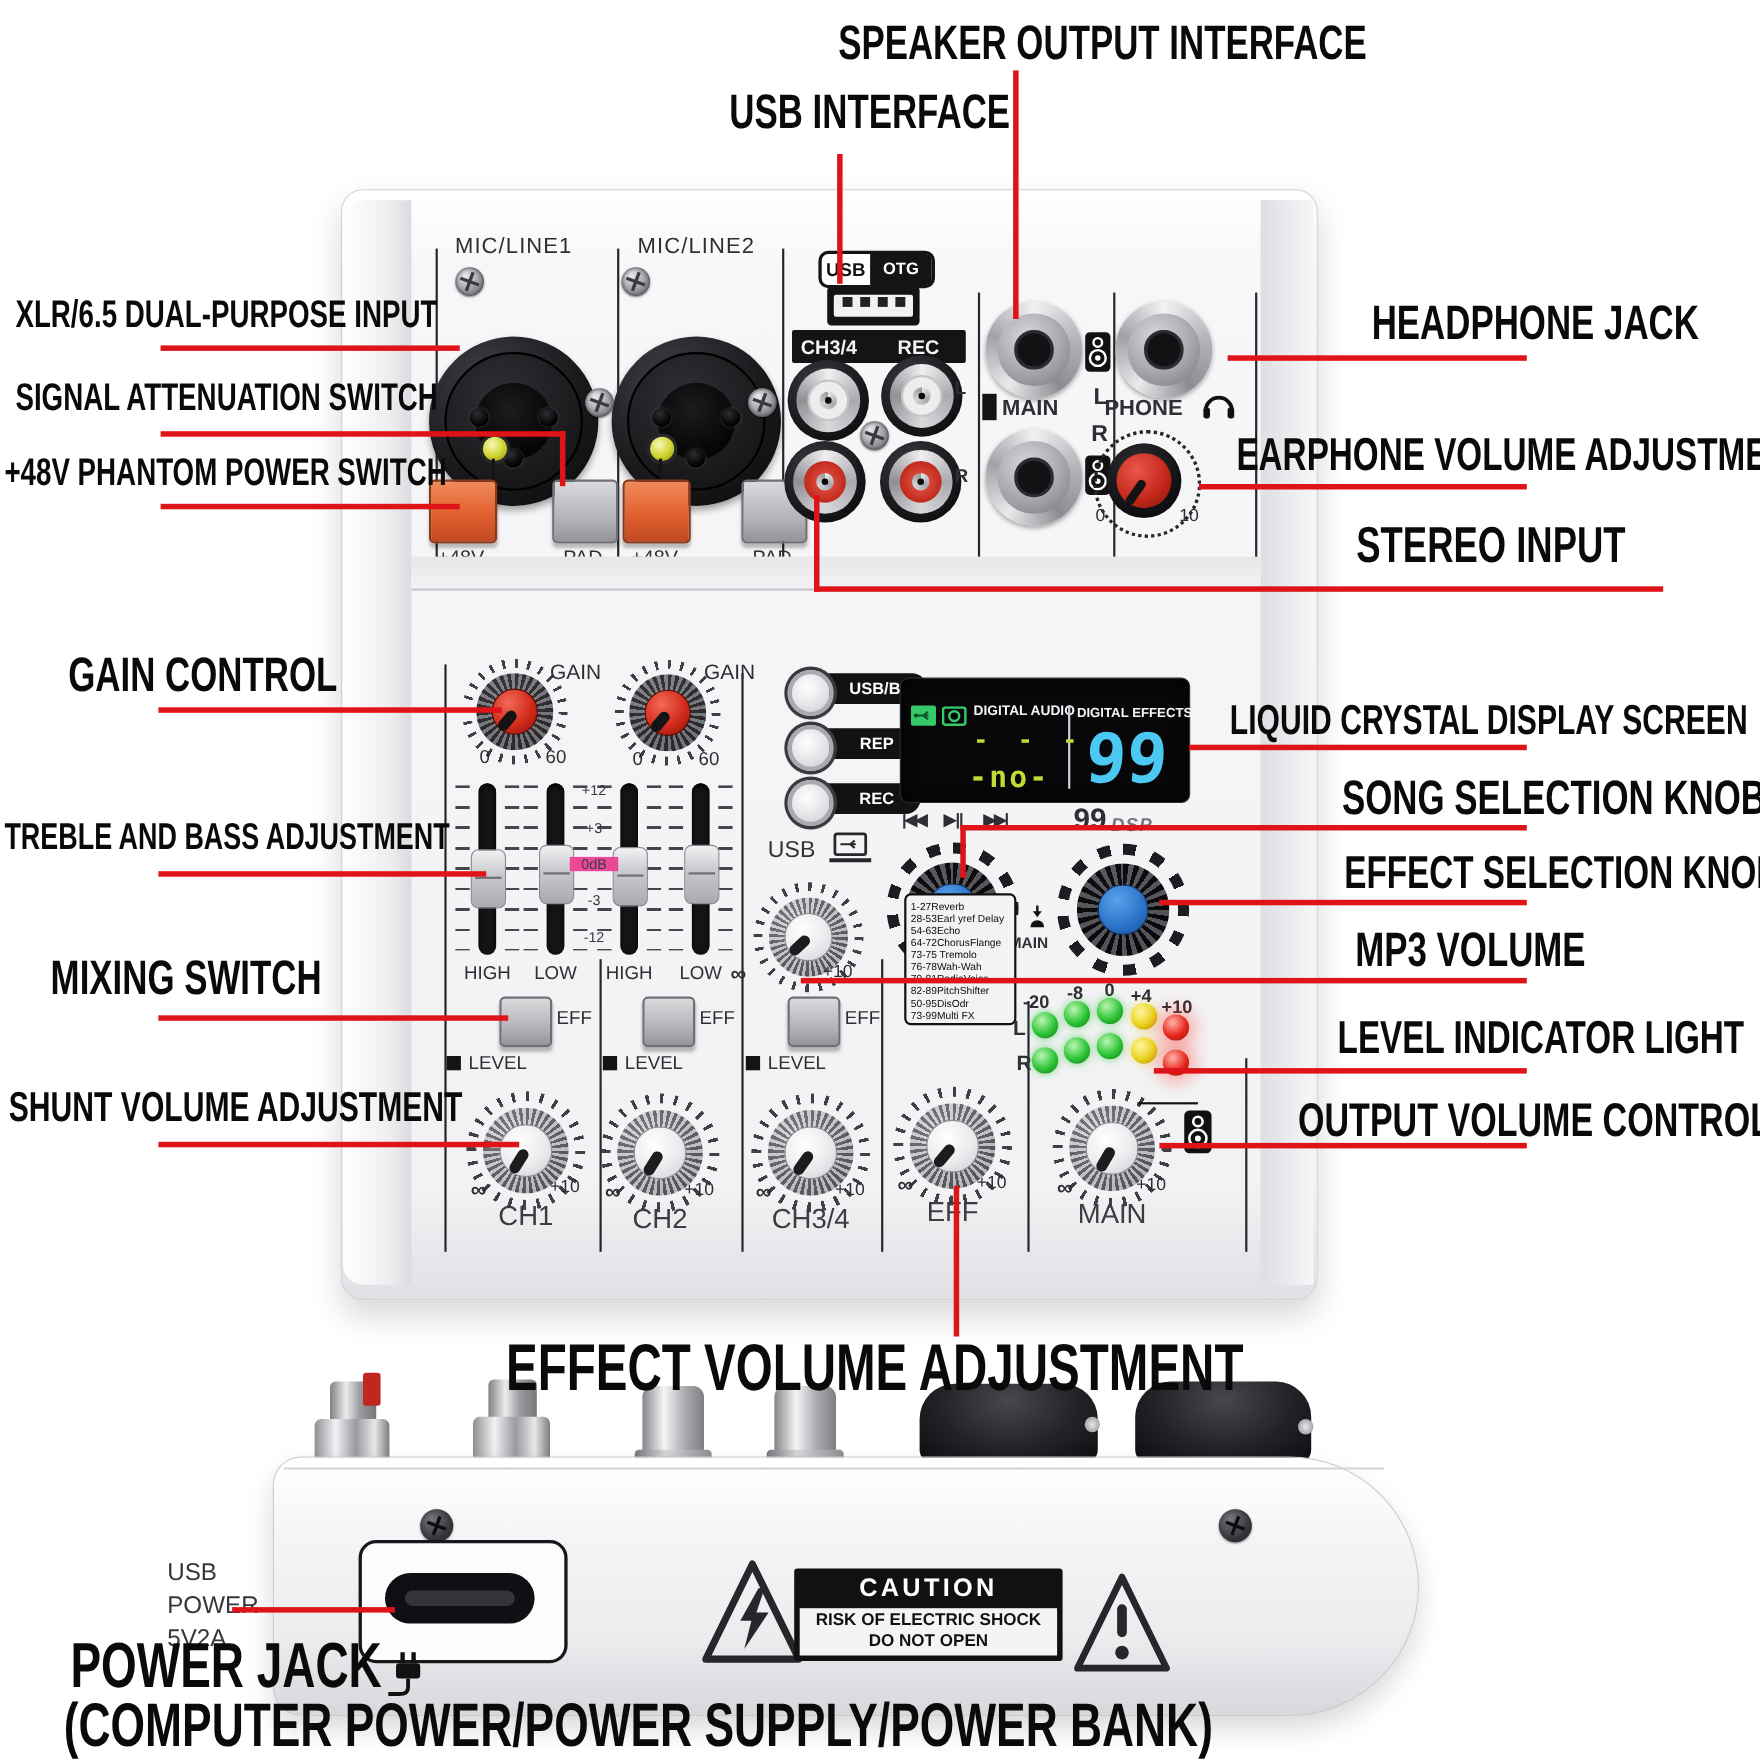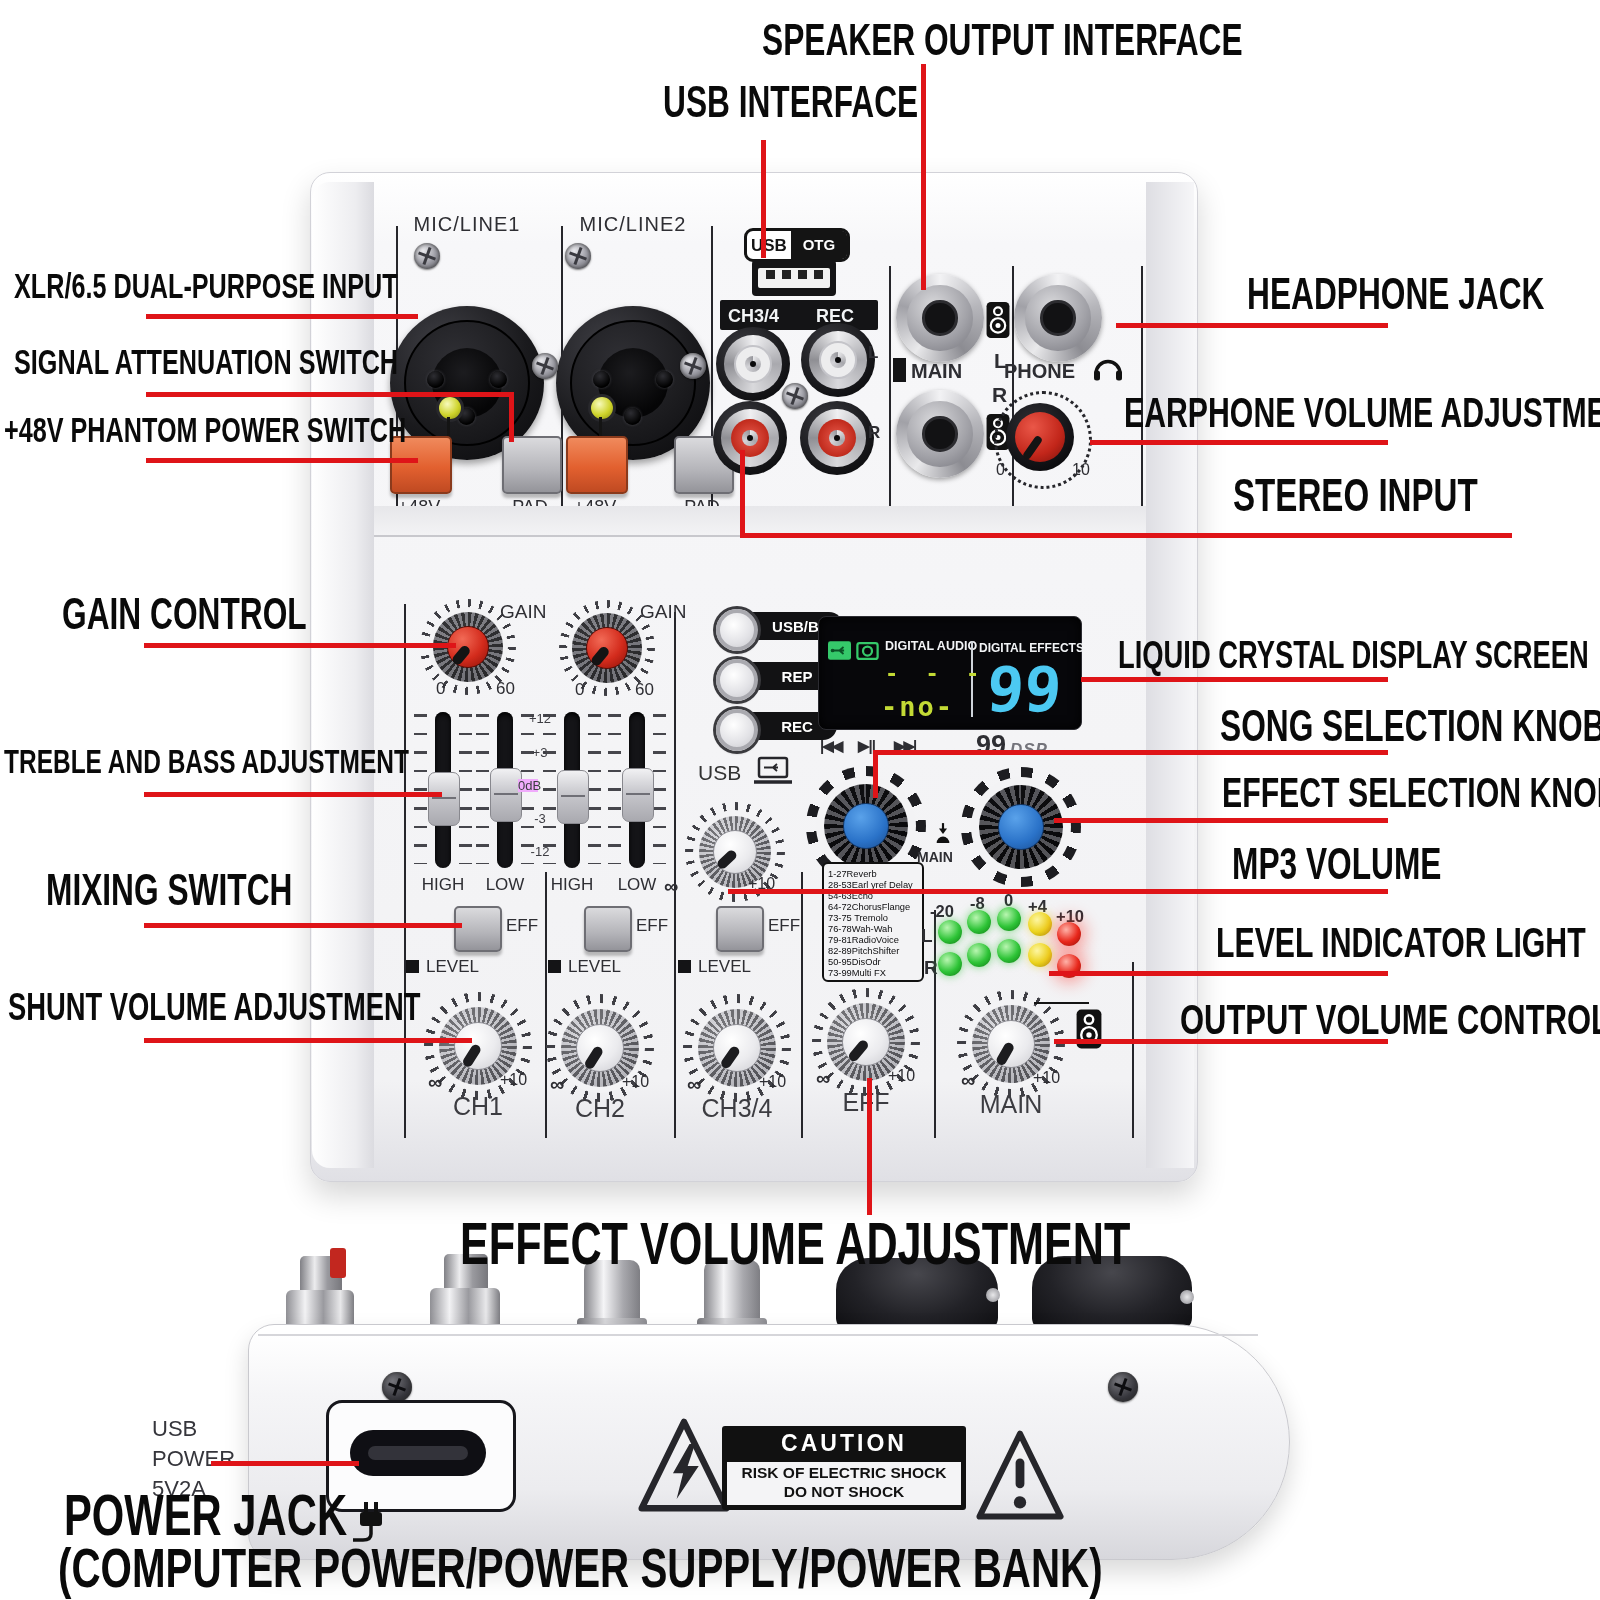--- a/index.html
+++ b/index.html
@@ -300,21 +300,21 @@
   <div class="fslot" style="left:435px;top:712px"></div>
   <div class="fslot" style="left:497px;top:712px"></div>
   <div class="fslot" style="left:564px;top:712px"></div>
   <div class="fslot" style="left:629px;top:712px"></div>
   <div class="fhandle" style="left:428px;top:772px"></div>
   <div class="fhandle" style="left:490px;top:768px"></div>
   <div class="fhandle" style="left:557px;top:770px"></div>
   <div class="fhandle" style="left:622px;top:768px"></div>
   <div class="ptx ctr" style="left:518px;top:712px;width:44px;font-size:13px;color:#3c3c42">+12</div>
   <div class="ptx ctr" style="left:518px;top:746px;width:44px;font-size:13px;color:#3c3c42">+3</div>
-  <div class="ptx ctr" style="left:518px;top:779px;width:20px;font-size:13px;color:#3c3c42;background:#f0abfc">0dB</div>
+  <div class="ptx ctr" style="left:518px;top:779px;width:44px;font-size:13px;color:#3c3c42;background:#ec4899">0dB</div>
   <div class="ptx ctr" style="left:518px;top:812px;width:44px;font-size:13px;color:#3c3c42">-3</div>
   <div class="ptx ctr" style="left:518px;top:845px;width:44px;font-size:13px;color:#3c3c42">-12</div>
   <div class="ptx ctr" style="left:420px;top:876px;width:46px;font-size:17px">HIGH</div>
   <div class="ptx ctr" style="left:482px;top:876px;width:46px;font-size:17px">LOW</div>
   <div class="ptx ctr" style="left:549px;top:876px;width:46px;font-size:17px">HIGH</div>
   <div class="ptx ctr" style="left:614px;top:876px;width:46px;font-size:17px">LOW</div>
 
   <div class="pill" style="left:737px;top:612px;width:86px">
       <span>USB/BL</span>
     </div>
@@ -380,21 +380,21 @@
       <div class="kknurl"></div>
       <div class="kcap"></div>
   </div>
   <svg class="abs" style="left:934px;top:822px" width="18" height="22" viewBox="0 0 20 24">
       <path d="M10 1 v7" stroke="#111" stroke-width="2.4"></path>
       <path d="M5.5 7 l4.5 6 4.5-6 z" fill="#111"></path>
       <path d="M3 23 a7 7 0 0 1 14 0 z" fill="#111"></path>
     </svg>
   <div class="ptx" style="left:917px;top:850px;font-size:14px;font-weight:bold">MAIN</div>
 
-  <div class="abs" style="left:822px;top:862px;width:102px;height:120px;border:2.5px solid #111;border-radius:6px;padding:5px 4px;box-sizing:border-box;font-size:9.3px;line-height:11px;color:#0d0d0f;white-space:nowrap;background:#f3f3f5">
+  <div class="abs" style="left:822px;top:812px;width:102px;height:120px;border:2.5px solid #111;border-radius:6px;padding:5px 4px;box-sizing:border-box;font-size:9.3px;line-height:11px;color:#0d0d0f;white-space:nowrap;background:#f3f3f5">
     <div>1-27Reverb</div>
     <div>28-53Earl yref Delay</div>
     <div>54-63Echo</div>
     <div>64-72ChorusFlange</div>
     <div>73-75 Tremolo</div>
     <div>76-78Wah-Wah</div>
     <div>79-81RadioVoice</div>
     <div>82-89PitchShifter</div>
     <div>50-95DisOdr</div>
     <div>73-99Multi FX</div>
@@ -513,21 +513,21 @@
 
   <svg class="abs" style="left:638px;top:1412px" width="92" height="108" viewBox="0 0 100 108">
       <polygon points="50,6 96,100 4,100" fill="none" stroke="#26262b" stroke-width="7" stroke-linejoin="round"></polygon>
       <path d="M56 30 L38 62 h11 L42 90 L66 54 h-12 L62 30 z" fill="#26262b"></path>
     </svg>
 
   <div class="abs" style="left:722px;top:1426px;width:244px;height:84px;background:#111;border-radius:3px">
     <div class="ptx ctr" style="left:0;top:6px;width:244px;font-size:23px;font-weight:bold;color:#fff;letter-spacing:3px">CAUTION</div>
     <div class="abs" style="left:5px;top:36px;width:234px;height:43px;background:#f4f4f6">
       <div class="ptx ctr" style="left:0;top:3px;width:234px;font-size:15.5px;font-weight:bold;color:#111">RISK OF ELECTRIC SHOCK</div>
-      <div class="ptx ctr" style="left:0;top:22px;width:234px;font-size:15.5px;font-weight:bold;color:#111">DO NOT SHOCK</div>
+      <div class="ptx ctr" style="left:0;top:22px;width:234px;font-size:15.5px;font-weight:bold;color:#111">DO NOT OPEN</div>
     </div>
   </div>
 
   <svg class="abs" style="left:976px;top:1426px" width="88" height="100" viewBox="0 0 100 108">
       <polygon points="50,6 96,100 4,100" fill="none" stroke="#26262b" stroke-width="7" stroke-linejoin="round"></polygon>
       <rect x="45" y="34" width="10" height="34" rx="5" fill="#26262b"></rect>
       <circle cx="50" cy="84" r="7" fill="#26262b"></circle>
     </svg>
 
   <div class="ptx" style="left:152px;top:1418px;font-size:22px;color:#36363c">USB</div>

